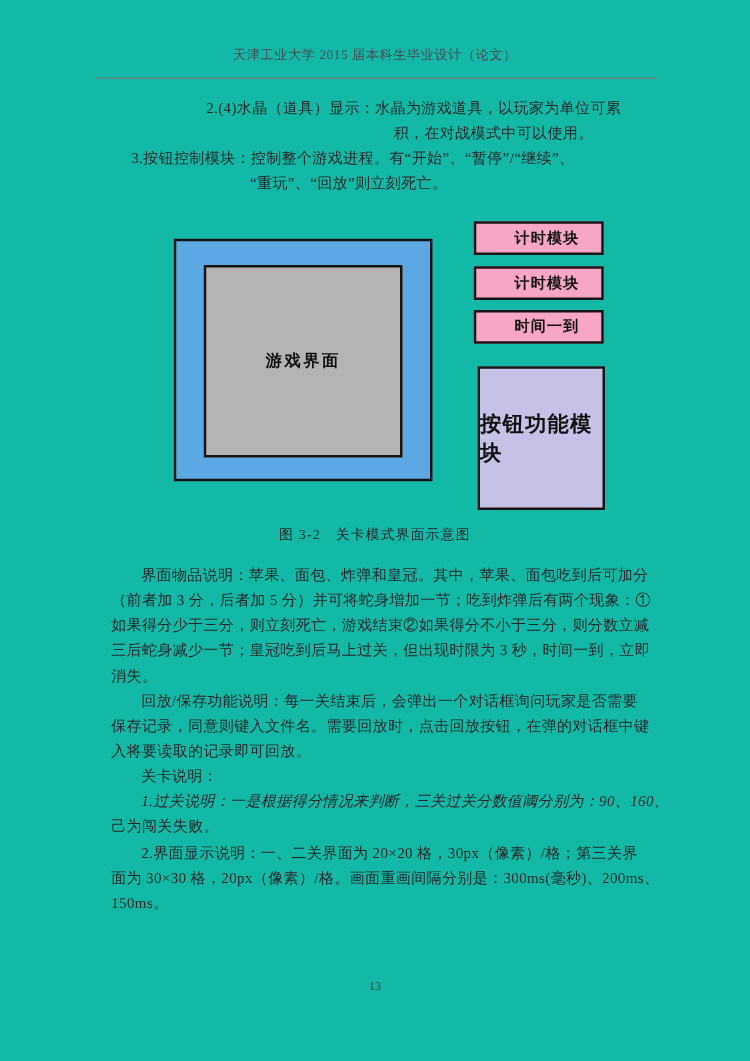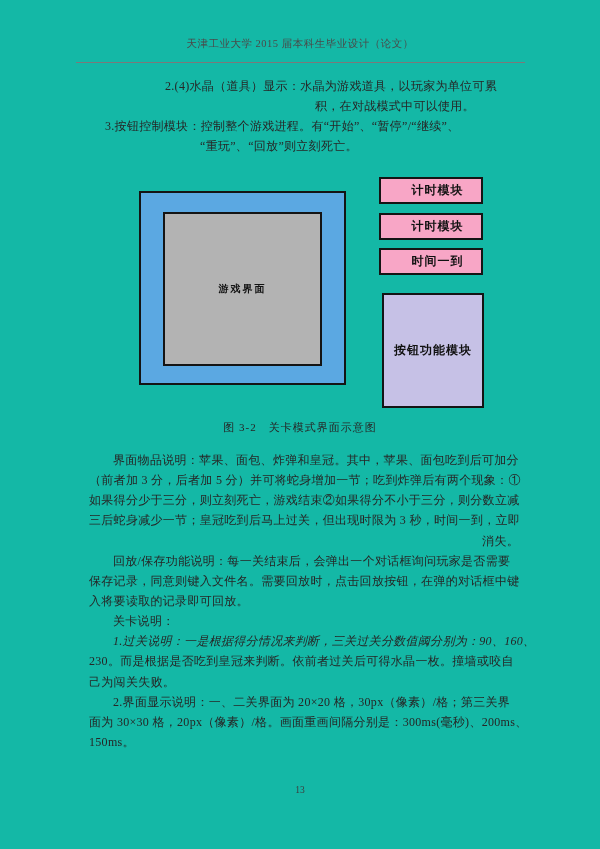--- a/index.html
+++ b/index.html
@@ -32,35 +32,35 @@
     position:absolute; left:139px; top:191px; width:207px; height:194px;
     box-sizing:border-box; border:2px solid var(--c-outline);
     background:var(--c-frame);
   }
   .graybox {
     position:absolute; left:22px; top:19px; width:159px; height:154px;
     box-sizing:border-box; border:2px solid var(--c-outline);
     background:var(--c-game);
     display:flex; align-items:center; justify-content:center;
   }
-  .boxlabel { font-weight:700; font-size:10px; letter-spacing:2px; color:#111; }
+  .boxlabel { font-weight:700; font-size:13px; letter-spacing:2px; color:#111; }
   .module-box {
     position:absolute; left:379px; width:104px; height:27px;
     box-sizing:border-box; border:2px solid var(--c-outline);
     background:var(--c-side);
     text-align:center; line-height:23px;
     font-weight:700; font-size:12px; letter-spacing:1px; color:#111;padding-left:13px;
   }
   .purplebox {
     position:absolute; left:382px; top:293px; width:102px; height:115px;
     box-sizing:border-box; border:2px solid var(--c-outline);
     background:var(--c-btn);
     display:flex; align-items:center; justify-content:center;
   }
-  .purplebox .boxlabel { font-size:12px; letter-spacing:1px; }
+  .purplebox .boxlabel { font-size:17px; letter-spacing:1px; }
   .caption {
     position:absolute; top:420px; left:0; width:600px;
     text-align:center; font-size:11px; color:#262626; letter-spacing:1px;
   }
   .pagenum {
     position:absolute; top:785px; left:0; width:600px;
     text-align:center; font-size:9.5px; color:#3c3c3c;
   }
 </style>
 </head>
@@ -94,27 +94,26 @@
     <span class="boxlabel">按钮功能模块</span>
   </div>
 
   <div class="caption">图 3-2　关卡模式界面示意图</div>
 
   <div class="textblock" id="bodytext">
       <div class="tl" style="margin-left: 24px;">界面物品说明：苹果、面包、炸弹和皇冠。其中，苹果、面包吃到后可加分</div>
       <div class="tl" style="margin-left: 0px;">（前者加 3 分，后者加 5 分）并可将蛇身增加一节；吃到炸弹后有两个现象：①</div>
       <div class="tl" style="margin-left: 0px;">如果得分少于三分，则立刻死亡，游戏结束②如果得分不小于三分，则分数立减</div>
       <div class="tl" style="margin-left: 0px;">三后蛇身减少一节；皇冠吃到后马上过关，但出现时限为 3 秒，时间一到，立即</div>
-      <div class="tl" style="margin-left: 0px; text-align: right;">消失。</div>
+      <div class="tl" style="margin-left: 0px;">消失。</div>
       <div class="tl" style="margin-left: 24px;">回放/保存功能说明：每一关结束后，会弹出一个对话框询问玩家是否需要</div>
       <div class="tl" style="margin-left: 0px;">保存记录，同意则键入文件名。需要回放时，点击回放按钮，在弹的对话框中键</div>
       <div class="tl" style="margin-left: 0px;">入将要读取的记录即可回放。</div>
       <div class="tl" style="margin-left: 24px;">关卡说明：</div>
       <div class="tl" style="margin-left: 24px; font-style: italic;">1.过关说明：一是根据得分情况来判断，三关过关分数值阈分别为：90、160、</div>
-      <div class="tl" style="margin-left: 0px;">230。而是根据是否吃到皇冠来判断。依前者过关后可得水晶一枚。撞墙或咬自</div>
       <div class="tl" style="margin-left: 0px;">己为闯关失败。</div>
       <div class="tl" style="margin-left: 24px;">2.界面显示说明：一、二关界面为 20×20 格，30px（像素）/格；第三关界</div>
       <div class="tl" style="margin-left: 0px;">面为 30×30 格，20px（像素）/格。画面重画间隔分别是：300ms(毫秒)、200ms、</div>
       <div class="tl" style="margin-left: 0px;">150ms。</div>
     </div>
 
   <div class="pagenum">13</div>
 
 </div>
 

